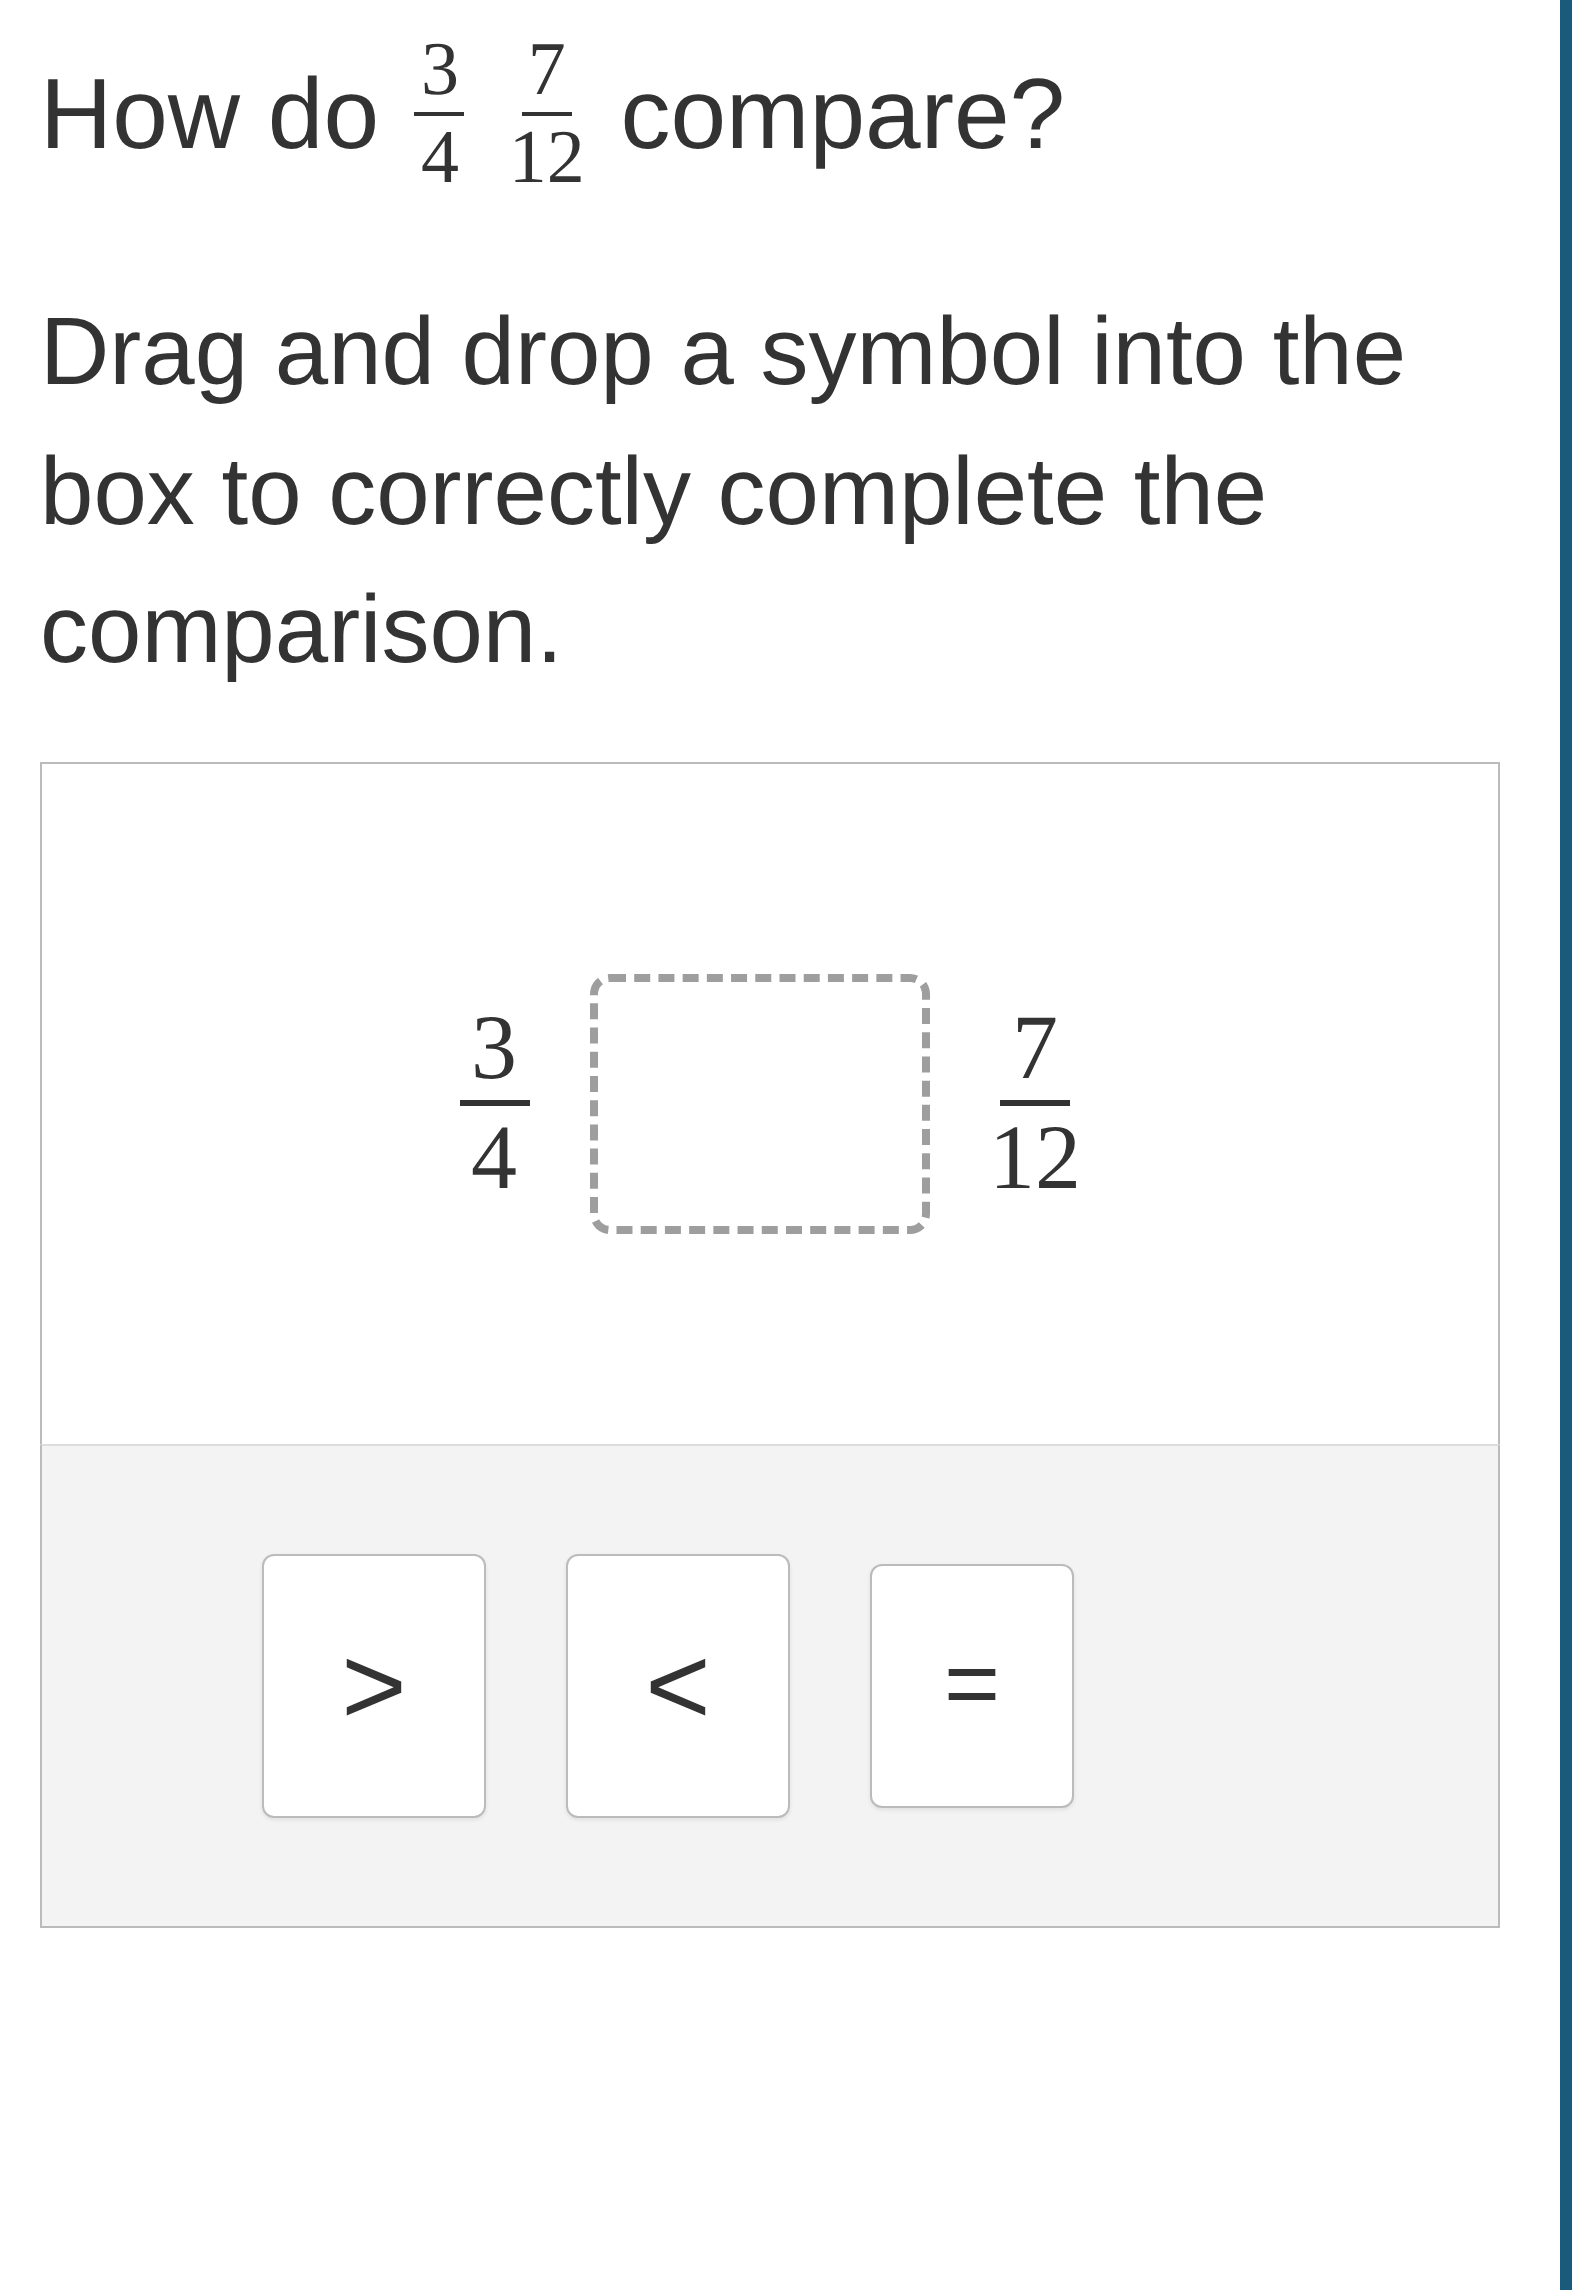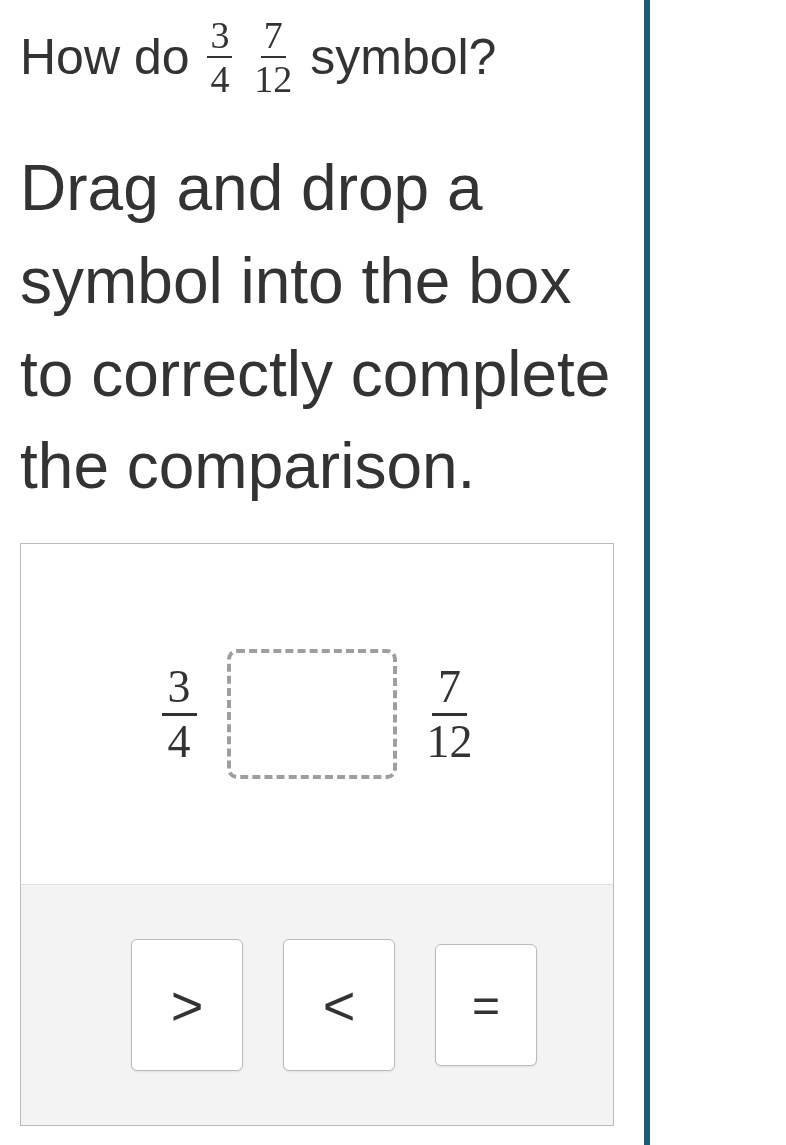--- a/index.html
+++ b/index.html
@@ -3,34 +3,34 @@
 <meta charset="utf-8">
 <style>
   html, body {
     margin: 0;
     padding: 0;
     background: #fff;
     font-family: "Segoe UI", Arial, sans-serif;
     color: #333;
   }
   .page {
-    width: 650px;
+    width: 786px;
     height: 1145px;
     position: relative;
     box-sizing: border-box;
     border-right: 6px solid #1a5a7a;
     padding: 20px 30px 0 20px;
   }
   .question-line {
     font-size: 50px;
     line-height: 1.35;
     margin-bottom: 40px;
   }
   .instruction-line {
-    font-size: 64px;
+    font-size: 48px;
     line-height: 1.45;
     margin-bottom: 30px;
   }
   .inline-frac {
     display: inline-flex;
     flex-direction: column;
     align-items: center;
     vertical-align: middle;
     font-family: "Times New Roman", serif;
     font-size: 38px;
@@ -119,21 +119,21 @@
   <div class="question-line">
     <span>How do </span>
     <span class="inline-frac">
       <span class="num">3</span>
       <span class="den">4</span>
     </span>
     <span class="inline-frac">
       <span class="num">7</span>
       <span class="den">12</span>
     </span>
-    <span> symbol?</span>
+    <span> compare?</span>
   </div>
 
   <div class="instruction-line">Drag and drop a symbol into the box to correctly complete the comparison.</div>
 
   <div class="work-area">
     <div class="big-frac">
       <span class="num">3</span>
       <span class="den">4</span>
     </div>
     <div class="drop-target"></div>

